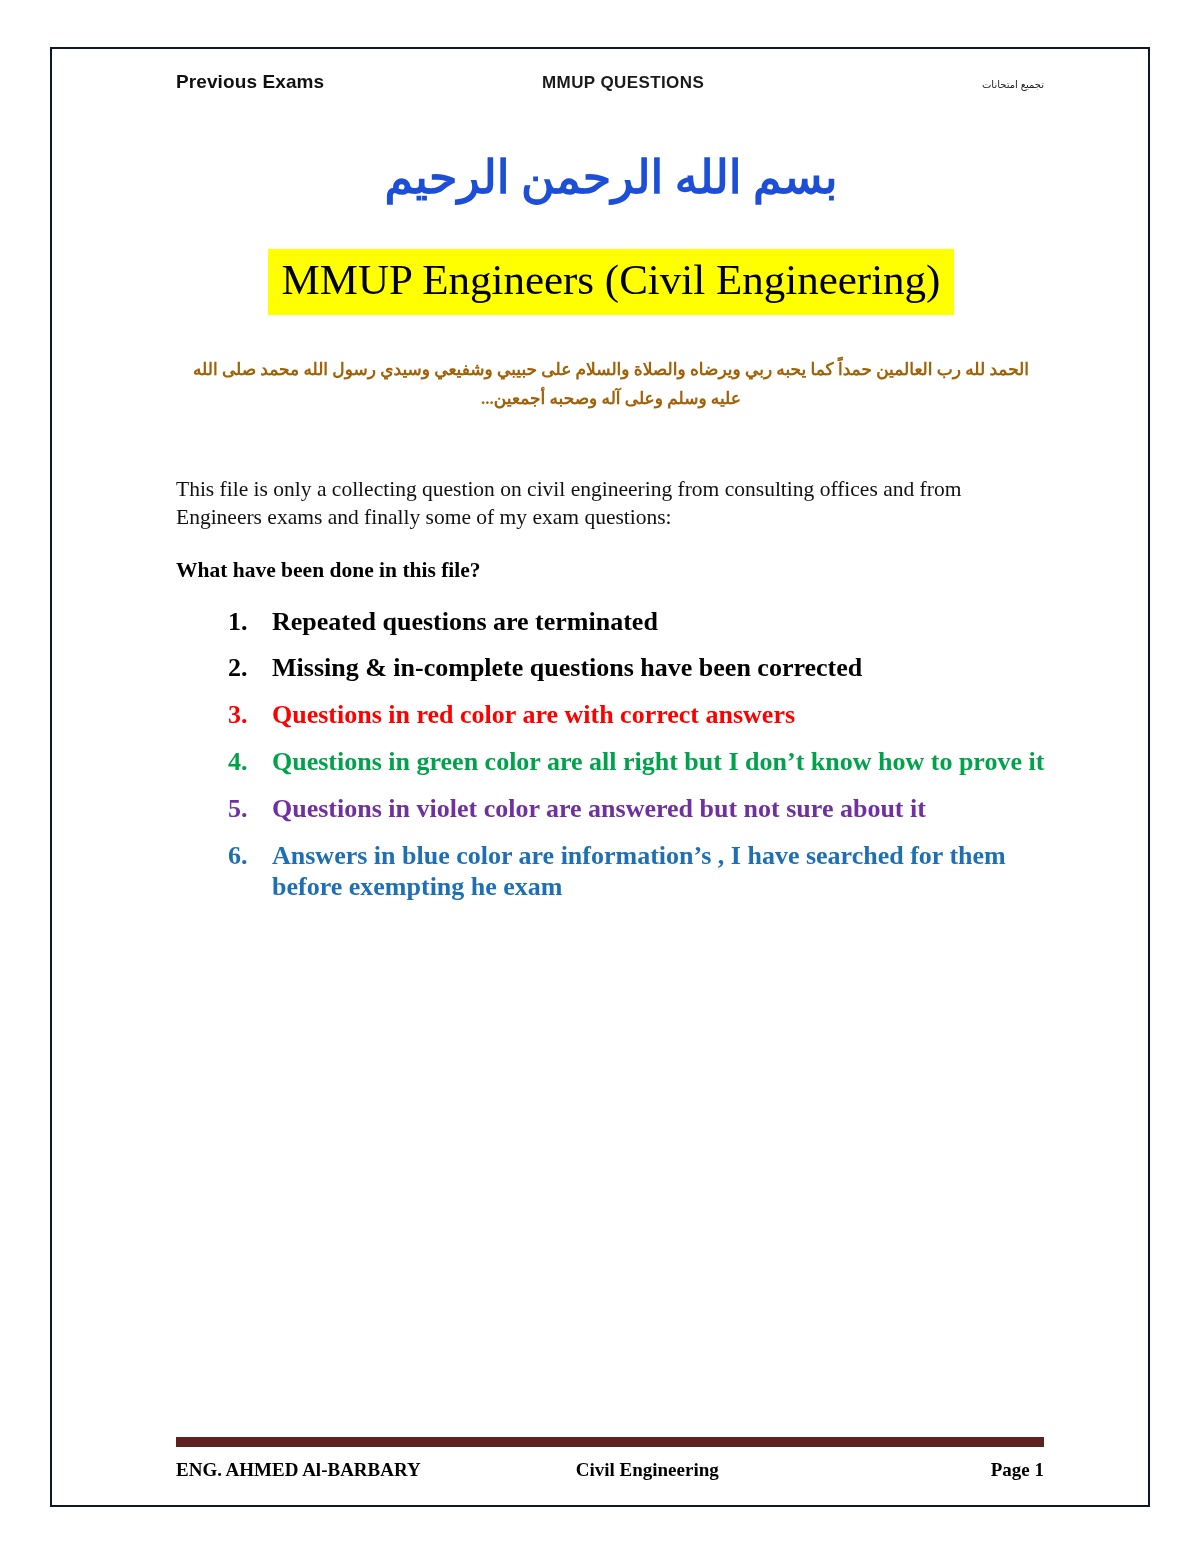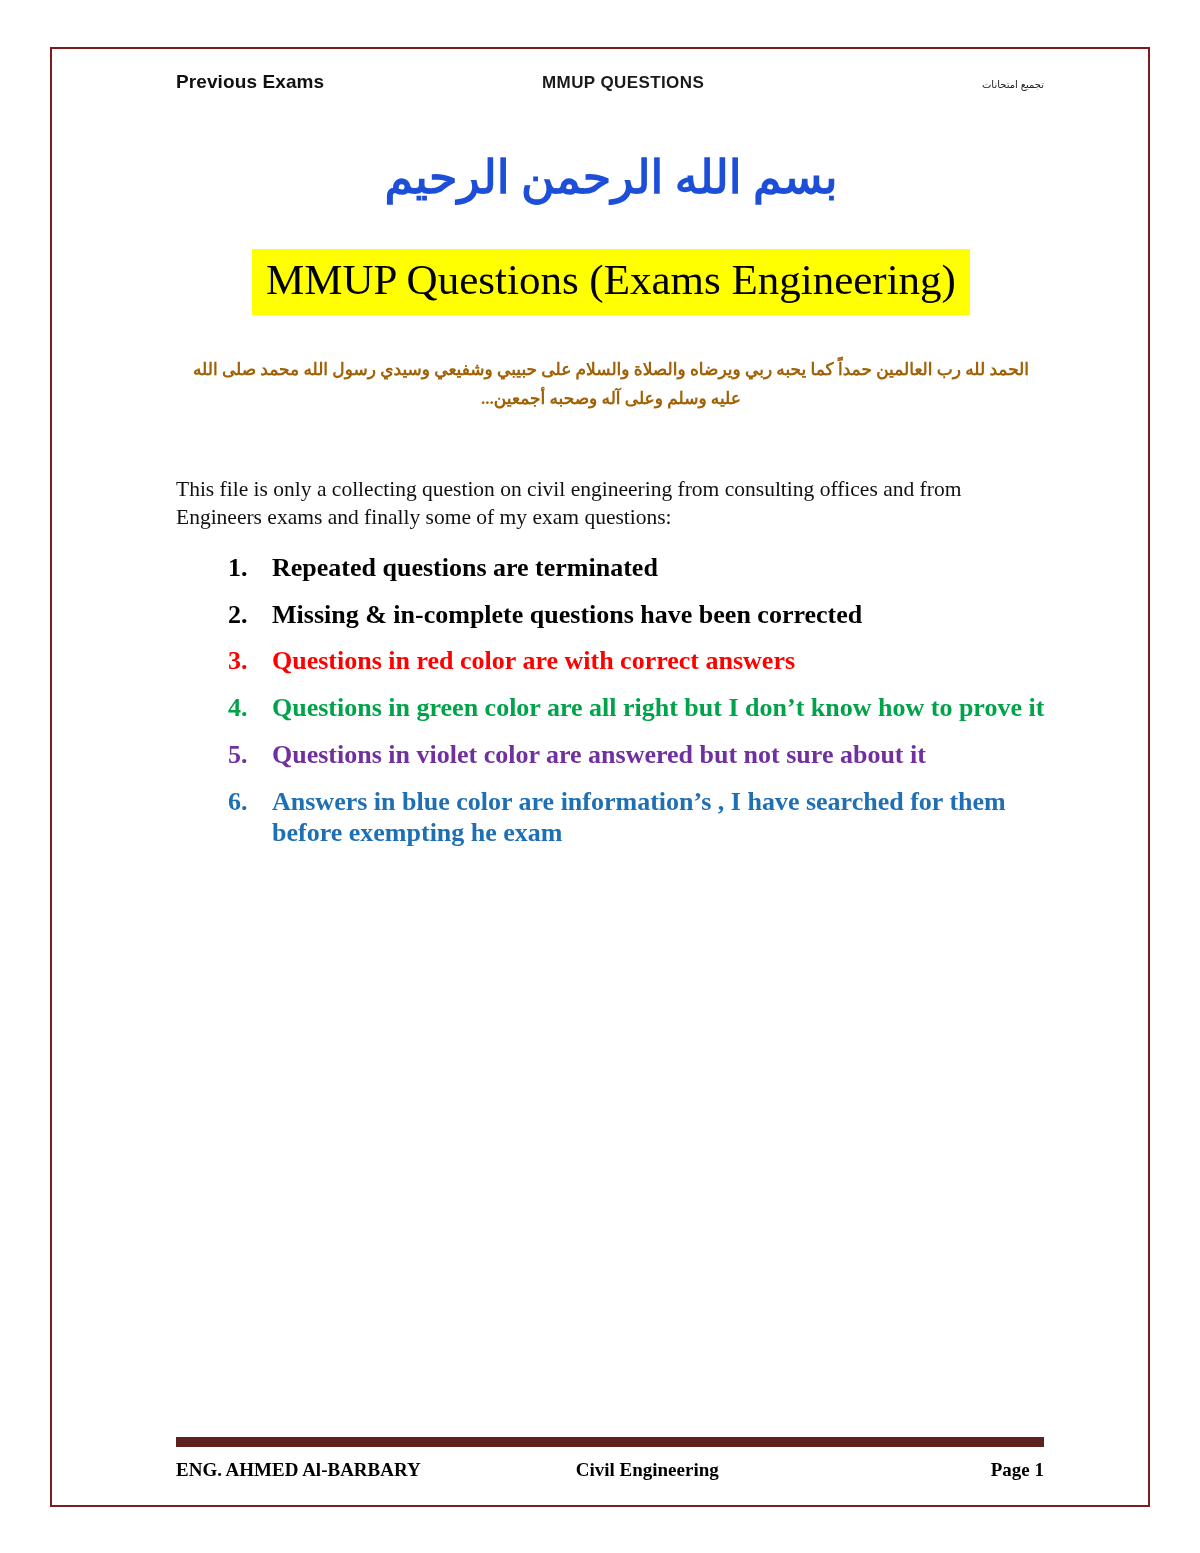--- a/index.html
+++ b/index.html
@@ -16,21 +16,21 @@
   }
 
   
   .page-sheet {
     position: absolute;
     left: 50px;
     top: 47px;
     width: 1100px;
     height: 1460px;
     box-sizing: border-box;
-    border: 2px solid #7f1d1d;
+    border: 2px solid #0f172a;
     background: #ffffff;
   }
 
   .page-inner {
     position: absolute;
     left: 0;
     top: 0;
     right: 0;
     bottom: 0;
     padding: 0;
@@ -214,27 +214,28 @@
       <span class="hdr-left">Previous Exams</span>
       <span class="hdr-center">MMUP QUESTIONS</span>
       <span class="hdr-right">تجميع امتحانات</span>
     </div>
 
     <div class="doc-body">
 
       <div class="basmala">بسم الله الرحمن الرحيم</div>
 
       <div class="title-wrap">
-        <span class="title-highlight" style="background: rgb(255, 255, 0);">MMUP Questions (Exams Engineering)</span>
+        <span class="title-highlight" style="background: rgb(255, 255, 0);">MMUP Engineers (Civil Engineering)</span>
       </div>
 
       <div class="praise">الحمد لله رب العالمين حمداً كما يحبه ربي ويرضاه والصلاة والسلام على حبيبي وشفيعي وسيدي رسول الله محمد صلى الله عليه وسلم وعلى آله وصحبه أجمعين...</div>
 
       <p class="intro-para">This file is only a collecting question on civil engineering from consulting offices and from Engineers exams and finally some of my exam questions:</p>
 
+      <p class="section-q">What have been done in this file?</p>
 
       <ol class="notes-list">
         <li style="color: rgb(0, 0, 0);">
           <span>Repeated questions are terminated</span>
         </li>
         <li style="color: rgb(0, 0, 0);">
           <span>Missing &amp; in-complete questions have been corrected</span>
         </li>
         <li style="color: rgb(255, 0, 0);">
           <span>Questions in red color are with correct answers</span>

